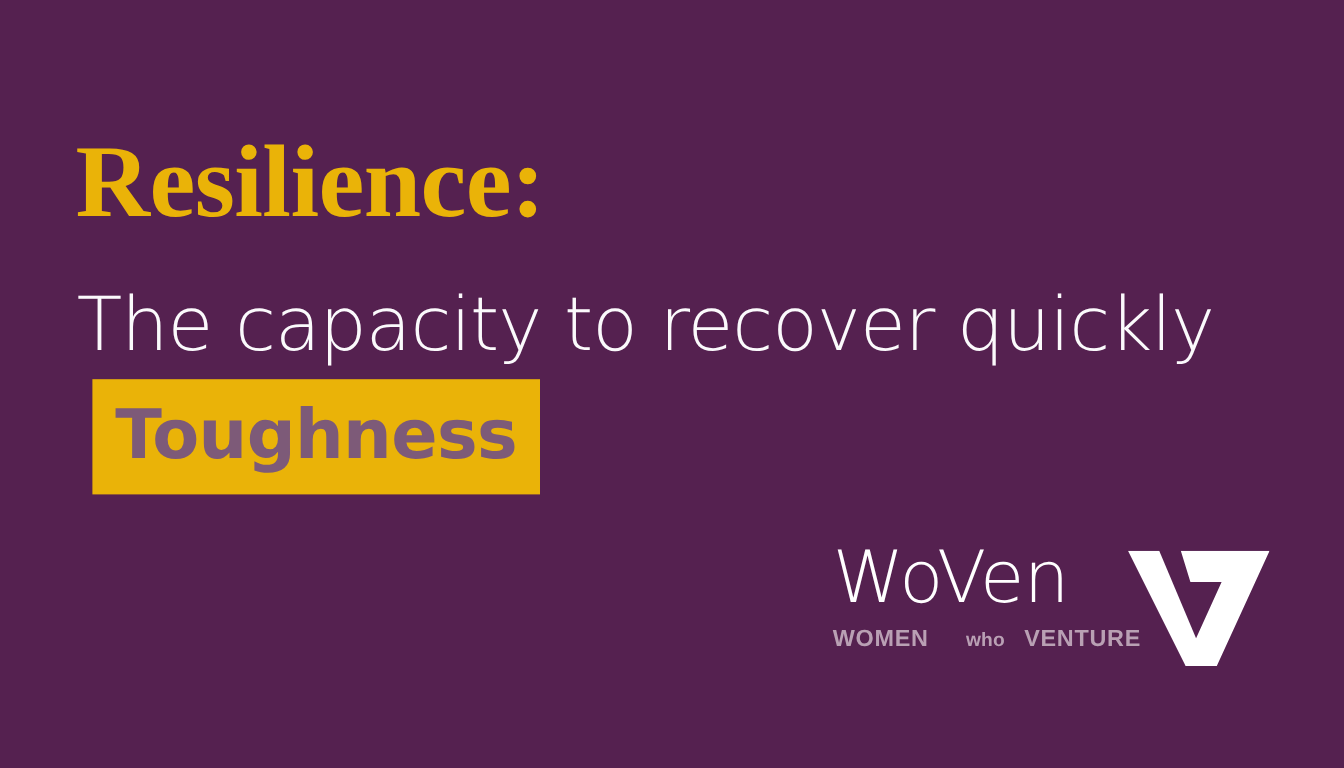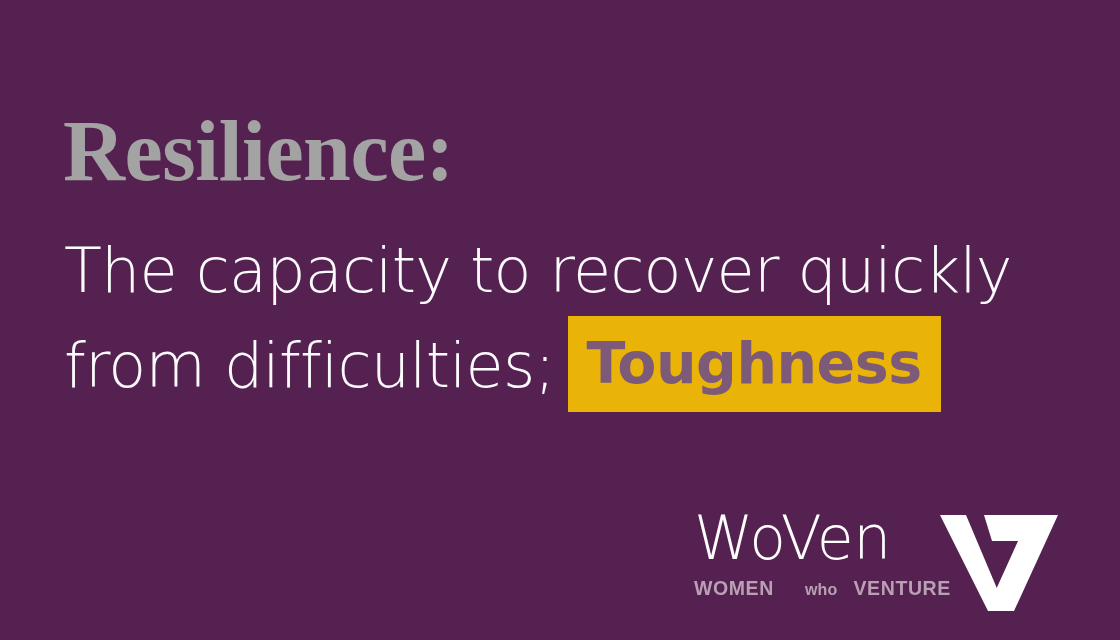--- a/index.html
+++ b/index.html
@@ -23,21 +23,21 @@
 
   
   #headline {
     position: absolute;
     left: 63px;
     top: 108px;
     font-family: "Liberation Serif", "DejaVu Serif", serif;
     font-weight: bold;
     font-size: 86px;
     line-height: 1;
-    color: #a3a3a3;
+    color: #eab308;
     letter-spacing: -0.5px;
     white-space: nowrap;
   }
 
   
   #body-copy {
     position: absolute;
     left: 64px;
     top: 224px;
     width: 1000px;
@@ -75,21 +75,21 @@
     white-space: nowrap;
     margin-left: 13px;
     position: relative;
     top: -1px;
   }
 
   
   #logo {
     position: absolute;
     left: 694px;
-    top: 506px;
+    top: 450px;
     width: 365px;
     height: 110px;
   }
   #logo-text-group {
     position: absolute;
     left: 0;
     top: 0;
     width: 232px;
   }
   #logo-wordmark {
@@ -134,21 +134,20 @@
 </head>
 <body>
 
 <div id="slide">
 
   <div id="headline">Resilience:</div>
 
   <div id="body-copy">
     <span class="body-line">The capacity to recover quickly</span>
     <span class="body-line line-2">
-      <span class="line-2-text">from difficulties;</span>
       <span id="highlight-box">Toughness</span>
     </span>
   </div>
 
   <div id="logo">
     <div id="logo-text-group">
       <div id="logo-wordmark">WoVen</div>
       <div id="logo-tagline">
         <span class="tag-bold">WOMEN</span>
         <span class="tag-light">who</span>

